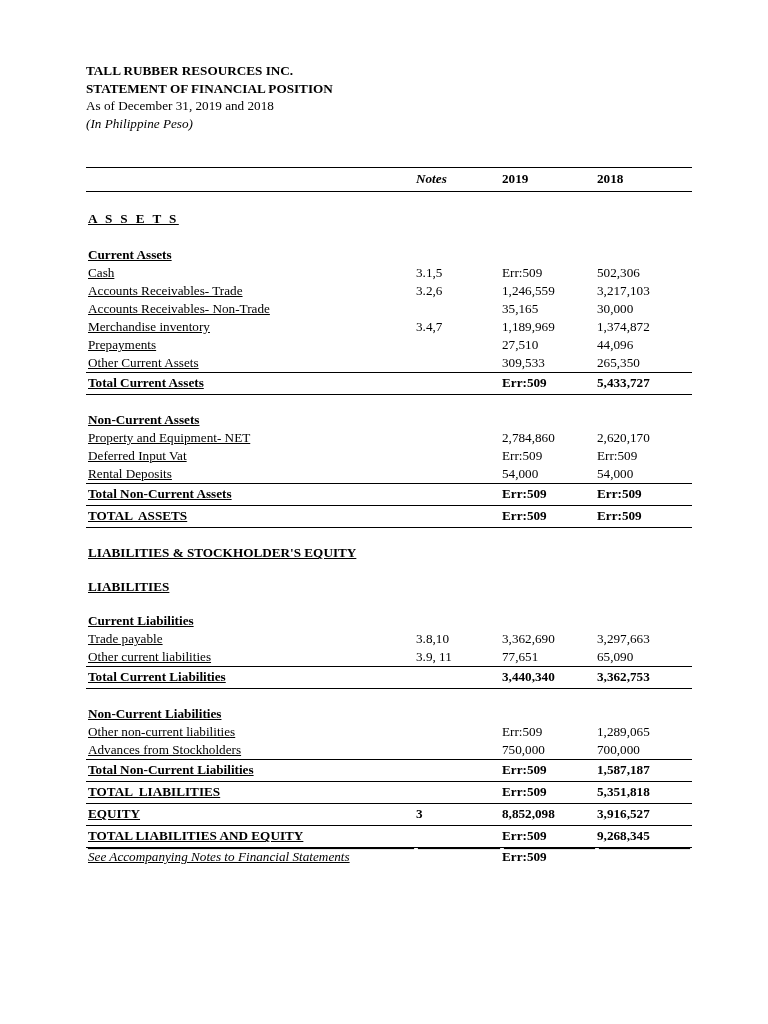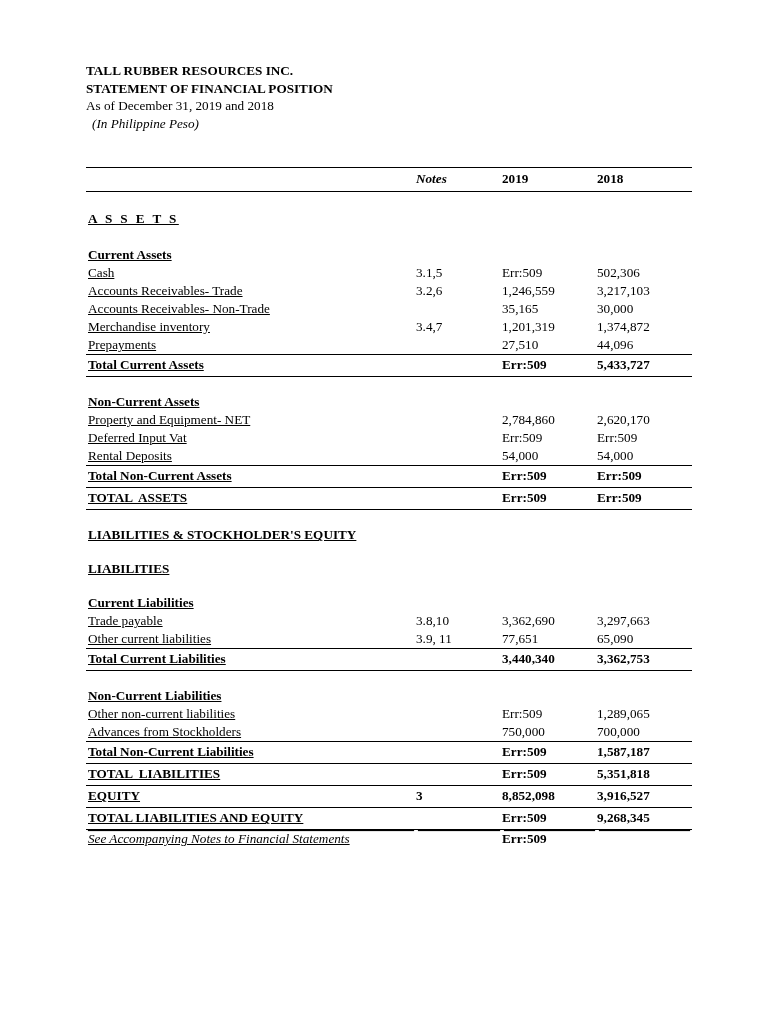--- a/index.html
+++ b/index.html
@@ -25,21 +25,21 @@
 
   
   .doc-head { margin: 0 0 0 0; }
   .doc-head .line {
     font-size: 13.2px;
     line-height: 17.6px;
     white-space: pre;
   }
   .doc-head .bold  { font-weight: bold; }
   .doc-head .plain { font-weight: normal; }
-  .doc-head .ital  { font-style: italic; margin-left: 6px; }
+  .doc-head .ital  { font-style: italic; }
 
   
   table.fs {
     border-collapse: collapse;
     width: 606px;
     margin-top: 35px;
     table-layout: fixed;
   }
   table.fs col.c-label { width: 330px; }
   table.fs col.c-notes { width: 86px;  }
@@ -130,28 +130,34 @@
       </tr>
       <tr class="item">
         <td class="lbl">Accounts Receivables- Non-Trade</td>
         <td class="notes"></td>
         <td class="num">35,165</td>
         <td class="num">30,000</td>
       </tr>
       <tr class="item">
         <td class="lbl">Merchandise inventory</td>
         <td class="notes">3.4,7</td>
-        <td class="num">1,201,319</td>
+        <td class="num">1,189,969</td>
         <td class="num">1,374,872</td>
       </tr>
       <tr class="item">
         <td class="lbl">Prepayments</td>
         <td class="notes"></td>
         <td class="num">27,510</td>
         <td class="num">44,096</td>
+      </tr>
+      <tr class="item">
+        <td class="lbl">Other Current Assets</td>
+        <td class="notes"></td>
+        <td class="num">309,533</td>
+        <td class="num">265,350</td>
       </tr>
 
       <tr class="total rule-top rule-bottom">
         <td class="lbl">Total Current Assets</td>
         <td class="notes"></td>
         <td class="num">Err:509</td>
         <td class="num">5,433,727</td>
       </tr>
     </tbody>
 

